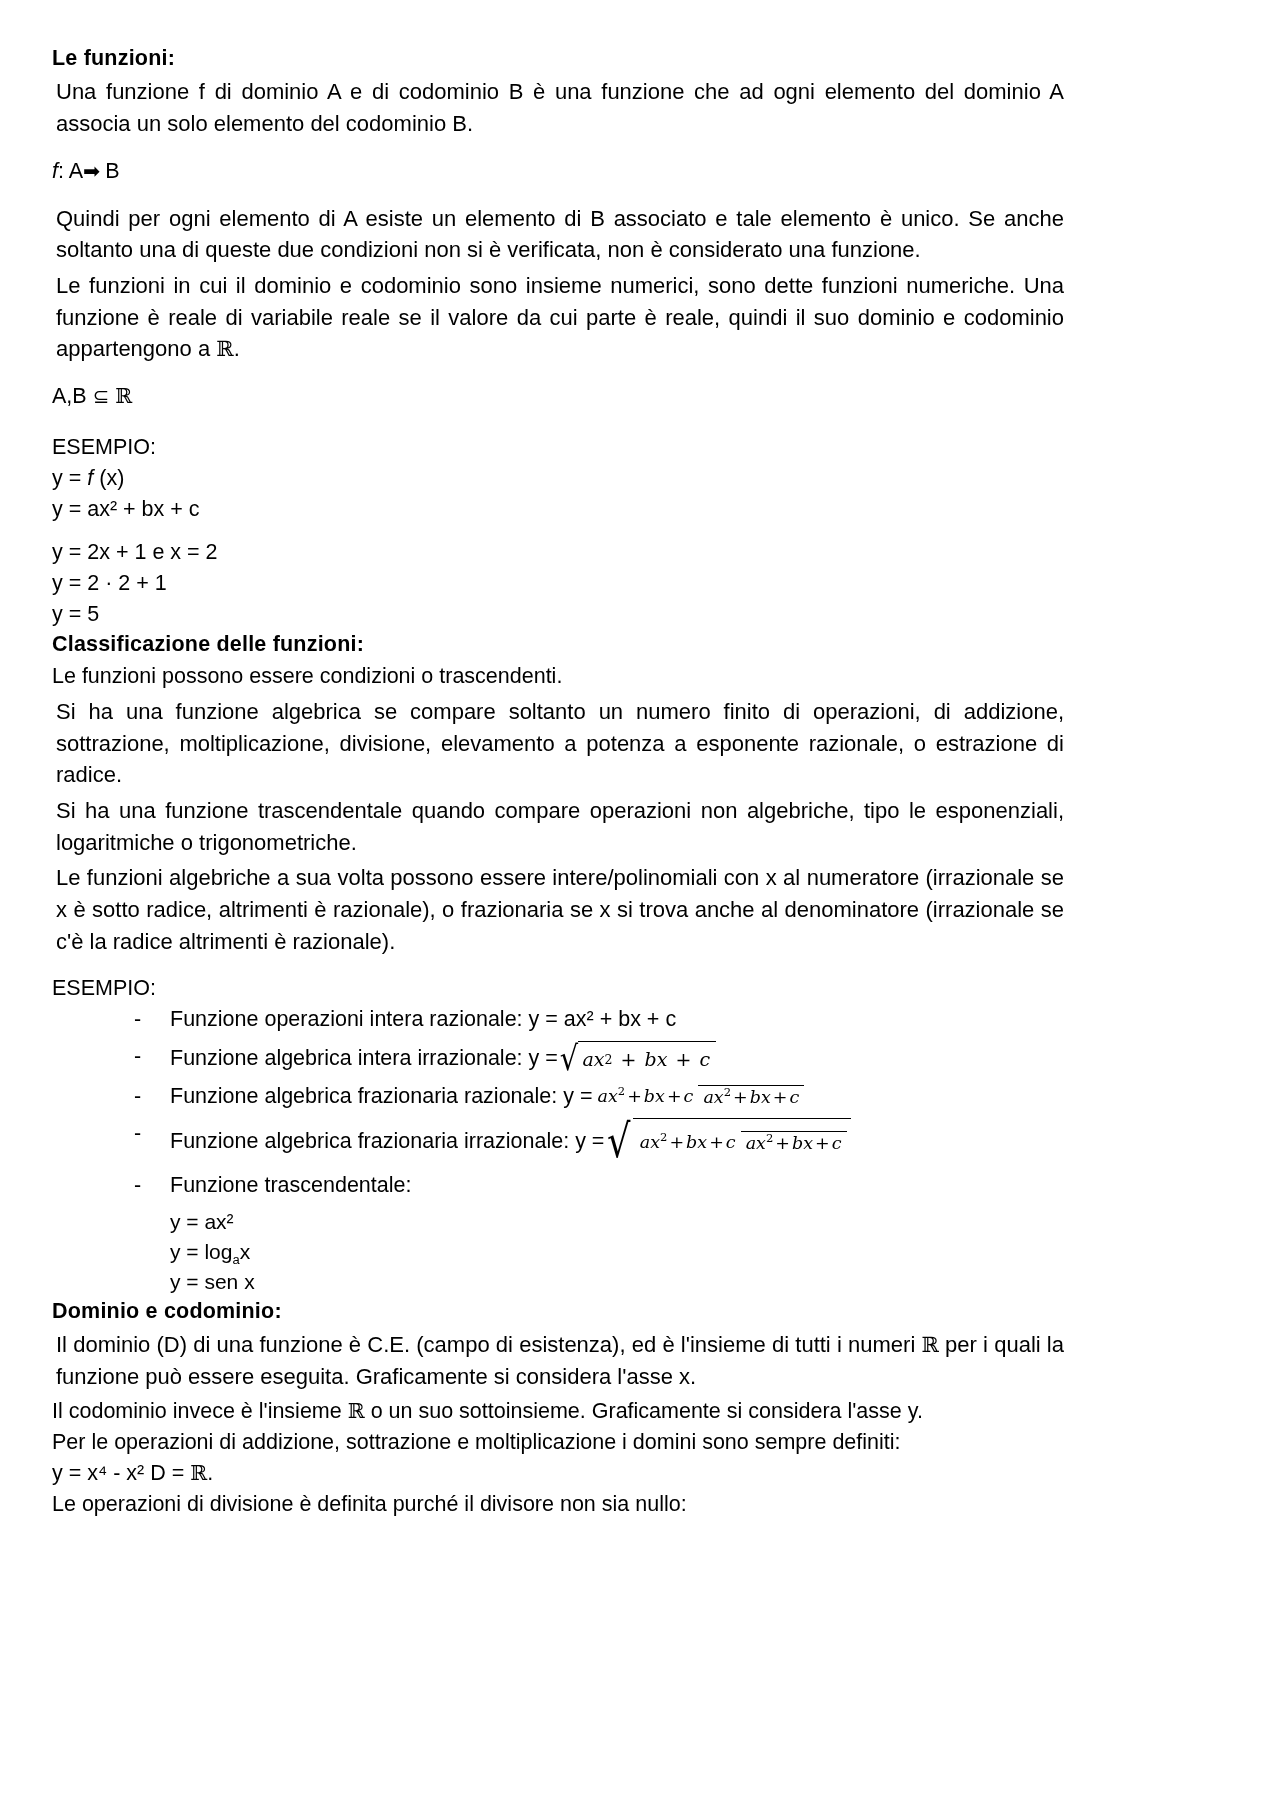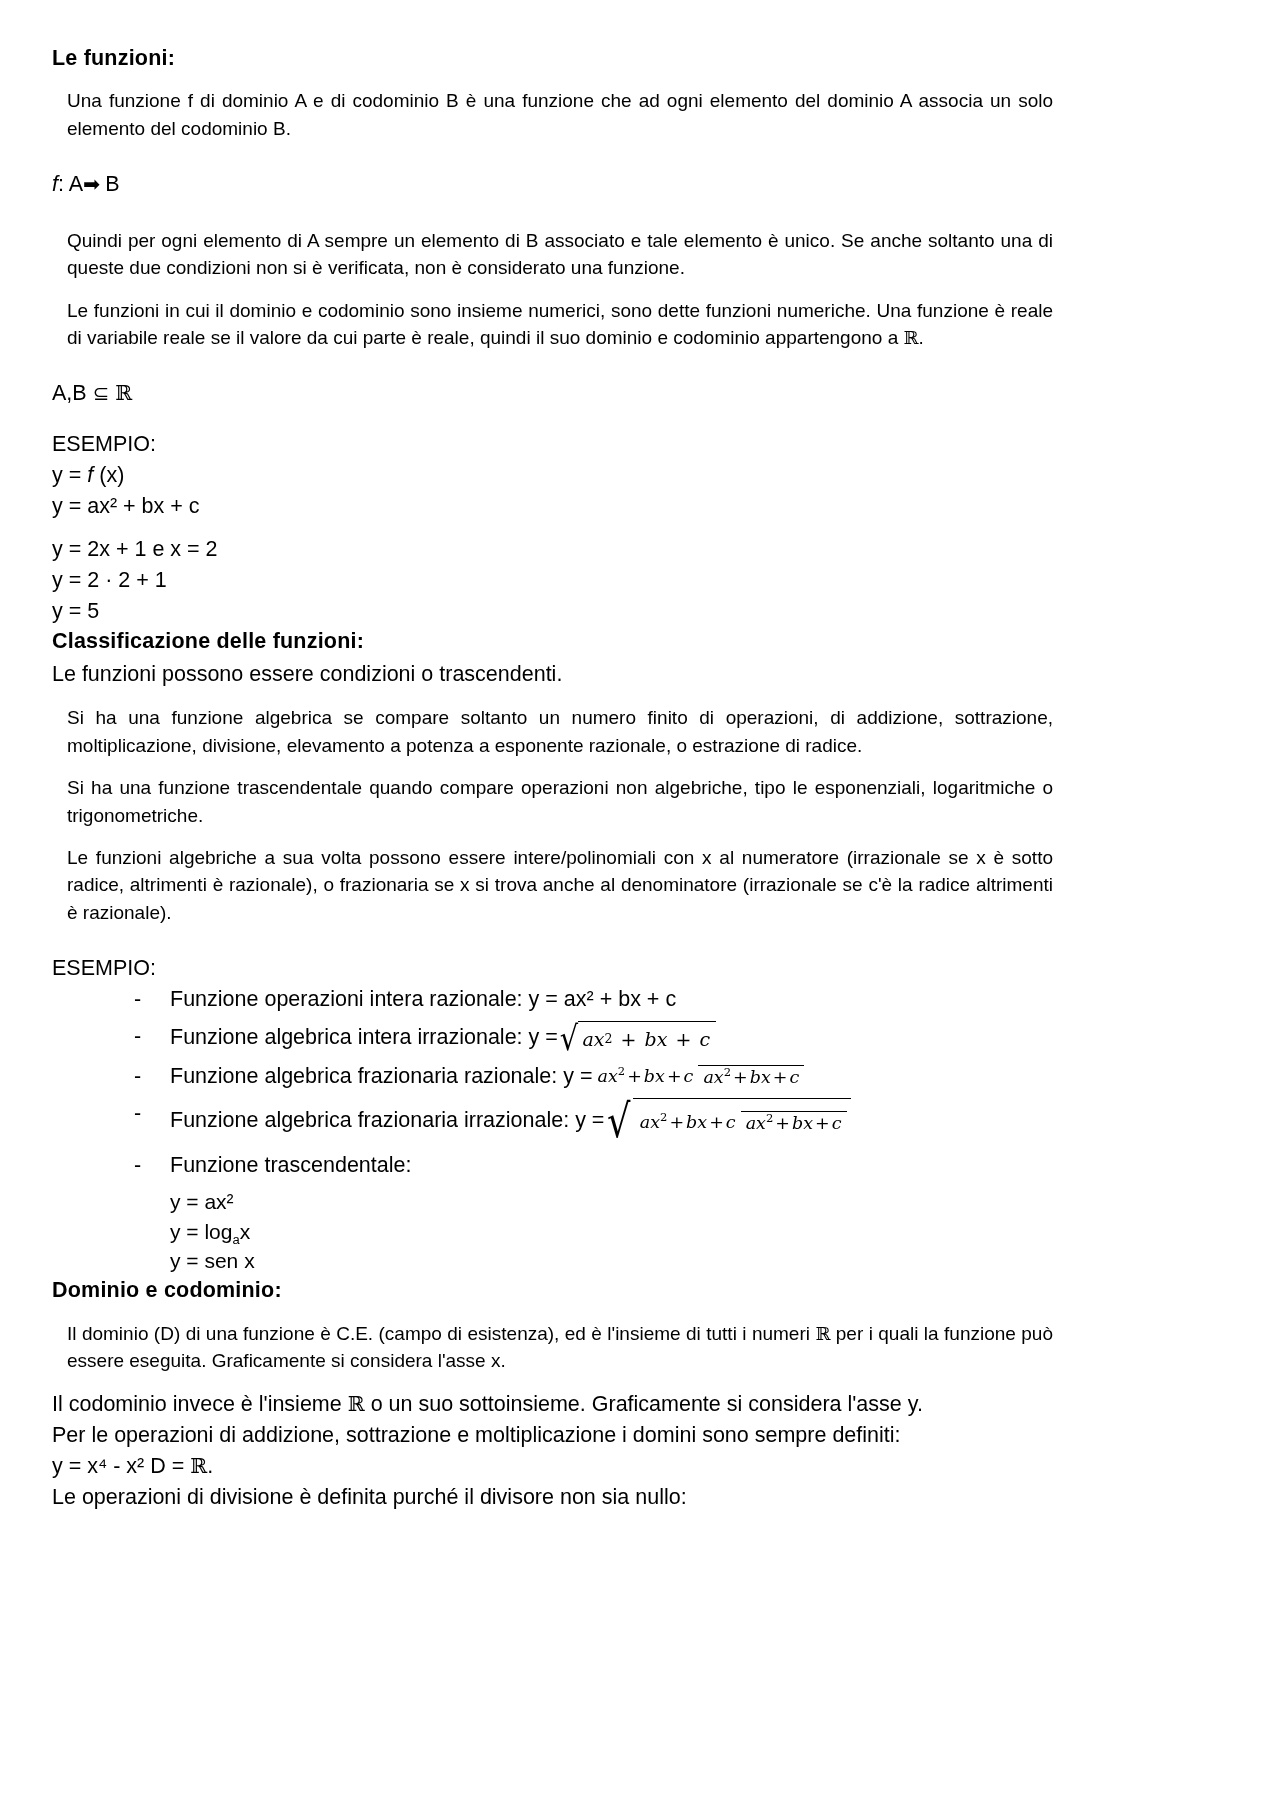--- a/index.html
+++ b/index.html
@@ -31,23 +31,23 @@
     font-weight: bold;
     margin: 0 0 3px 0;
     line-height: 1.32;
     letter-spacing: 0.2px;
   }
   .heading-spaced {
     margin-top: 13px;
   }
 
   p.para {
-    font-size: 19px;
+    font-size: 22px;
     line-height: 1.44;
-    margin: 15px;
+    margin: 4px;
     text-align: justify;
     text-justify: inter-word;
   }
   p.plain {
     font-size: 21.5px;
     line-height: 1.44;
     margin: 0;
     text-align: left;
   }
   .gap-sm { height: 12px; }
@@ -175,21 +175,21 @@
     <h2 class="heading">Le funzioni:</h2>
 
     <p class="para"><span>Una funzione f di dominio A e di codominio B è una funzione che ad ogni elemento del dominio A associa un solo elemento del codominio B.</span></p>
 
     <div class="gap-sm"></div>
 
     <p class="plain"><span class="ital">f</span><span>: A</span><span class="arrow">➡</span><span> B</span></p>
 
     <div class="gap-sm"></div>
 
-    <p class="para"><span>Quindi per ogni elemento di A sempre un elemento di B associato e tale elemento è unico. Se anche soltanto una di queste due condizioni non si è verificata, non è considerato una funzione.</span></p>
+    <p class="para"><span>Quindi per ogni elemento di A esiste un elemento di B associato e tale elemento è unico. Se anche soltanto una di queste due condizioni non si è verificata, non è considerato una funzione.</span></p>
 
     <p class="para"><span>Le funzioni in cui il dominio e codominio sono insieme numerici, sono dette funzioni numeriche. Una funzione è reale di variabile reale se il valore da cui parte è reale, quindi il suo dominio e codominio appartengono a </span><span class="bbR">ℝ</span><span>.</span></p>
 
     <div class="gap-sm"></div>
 
     <p class="plain"><span>A,B </span><span class="subsetEq">⊆</span><span>&nbsp;</span><span class="bbR">ℝ</span></p>
 
     <div class="gap-md"></div>
 
     <p class="plain">ESEMPIO:</p>

